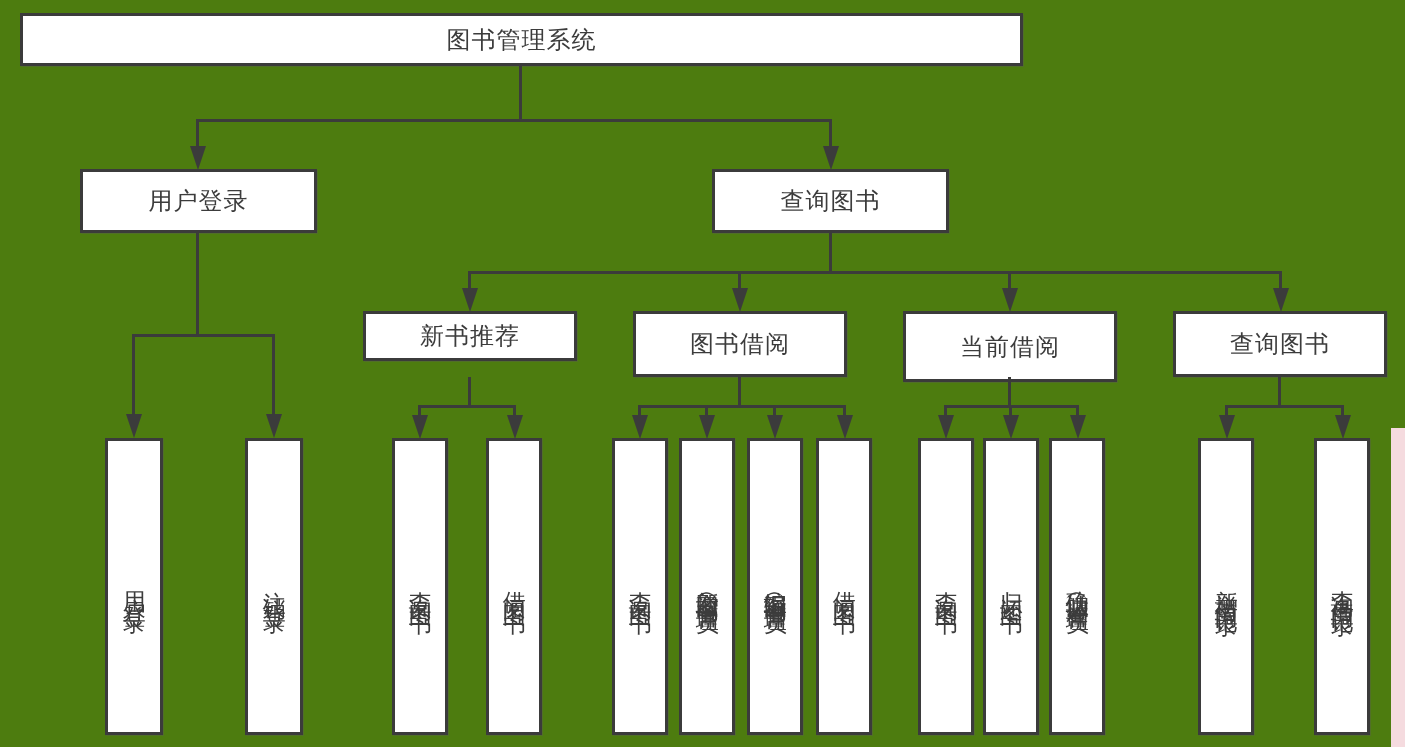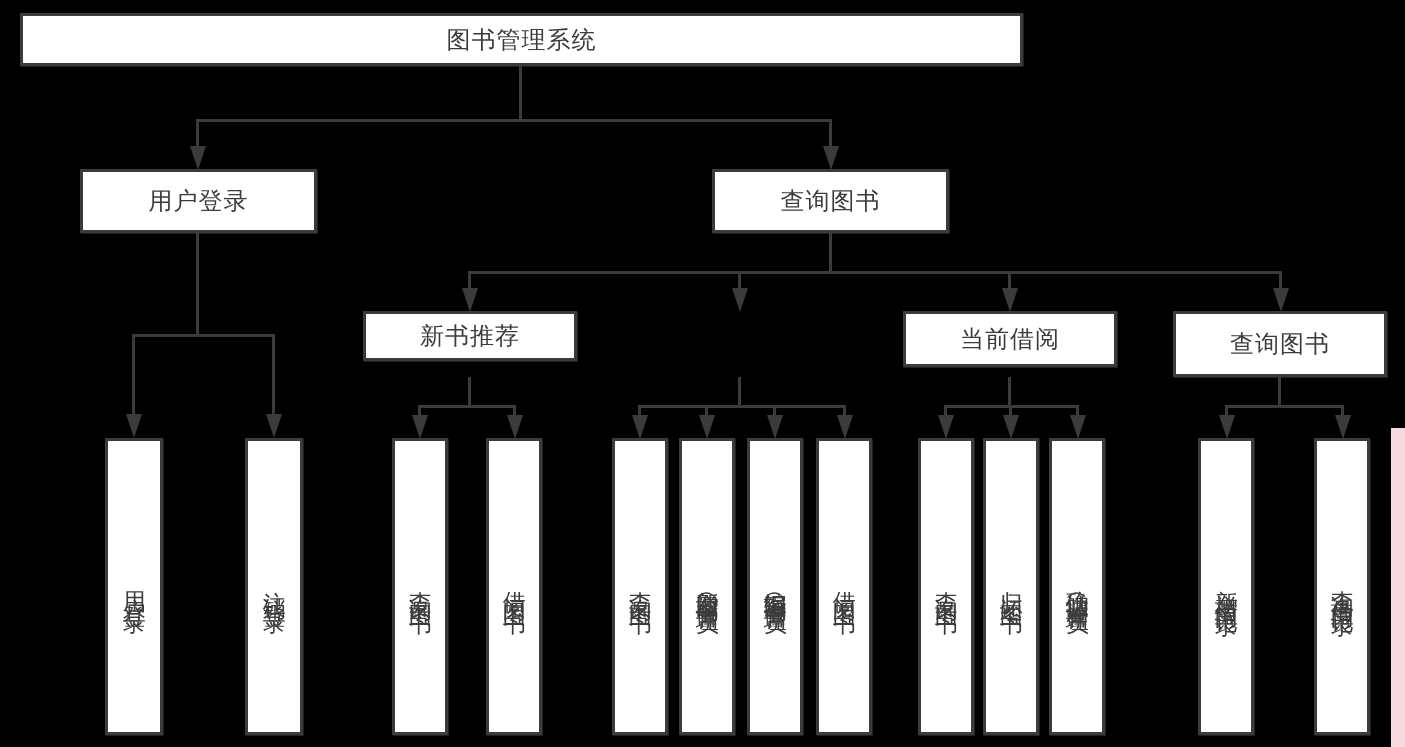--- a/index.html
+++ b/index.html
@@ -1,17 +1,17 @@
 <!DOCTYPE html>
 <html><head>
 <meta charset="utf-8">
 <style>
   html,body{margin:0;padding:0;background:#fff;}
   #canvas{
-    position:relative;width:1405px;height:747px;background:#000000;overflow:hidden;
+    position:relative;width:1405px;height:747px;background:#4d7c0f;overflow:hidden;
     font-family:"Liberation Sans", sans-serif;color:#3c3c3c;
   }
   .box{
     position:absolute;background:#fff;border:3px solid #3b3b3b;
     box-sizing:border-box;display:flex;align-items:center;justify-content:center;
     box-shadow:1px 1px 0 rgba(90,90,90,.35);
   }
   .hlabel{font-size:24px;letter-spacing:1px;white-space:nowrap;}
   .vbox .vlabel{
     writing-mode:vertical-rl;text-orientation:mixed;
@@ -73,21 +73,24 @@
   <div class="line" style="left:738px;top:271px;width:3px;height:18px;"></div>
   <div class="arrow" style="left:732px;top:288px;"></div>
   <div class="line" style="left:1008px;top:271px;width:3px;height:18px;"></div>
   <div class="arrow" style="left:1002px;top:288px;"></div>
   <div class="line" style="left:1279px;top:271px;width:3px;height:18px;"></div>
   <div class="arrow" style="left:1273px;top:288px;"></div>
 
   <div class="box" style="left:363px;top:311px;width:214px;height:50px;">
     <span class="hlabel">新书推荐</span>
   </div>
-  <div class="box" style="left:903px;top:311px;width:214px;height:56px;">
+  <div class="box" style="left:633px;top:311px;width:214px;height:66px;">
+    <span class="hlabel">图书借阅</span>
+  </div>
+  <div class="box" style="left:903px;top:311px;width:214px;height:71px;">
     <span class="hlabel">当前借阅</span>
   </div>
   <div class="box" style="left:1173px;top:311px;width:214px;height:66px;">
     <span class="hlabel">查询图书</span>
   </div>
 
   <div class="line" style="left:468px;top:377px;width:3px;height:31px;"></div>
   <div class="line" style="left:418px;top:405px;width:98px;height:3px;"></div>
   <div class="line" style="left:418px;top:405px;width:3px;height:12px;"></div>
   <div class="arrow" style="left:412px;top:415px;"></div>

